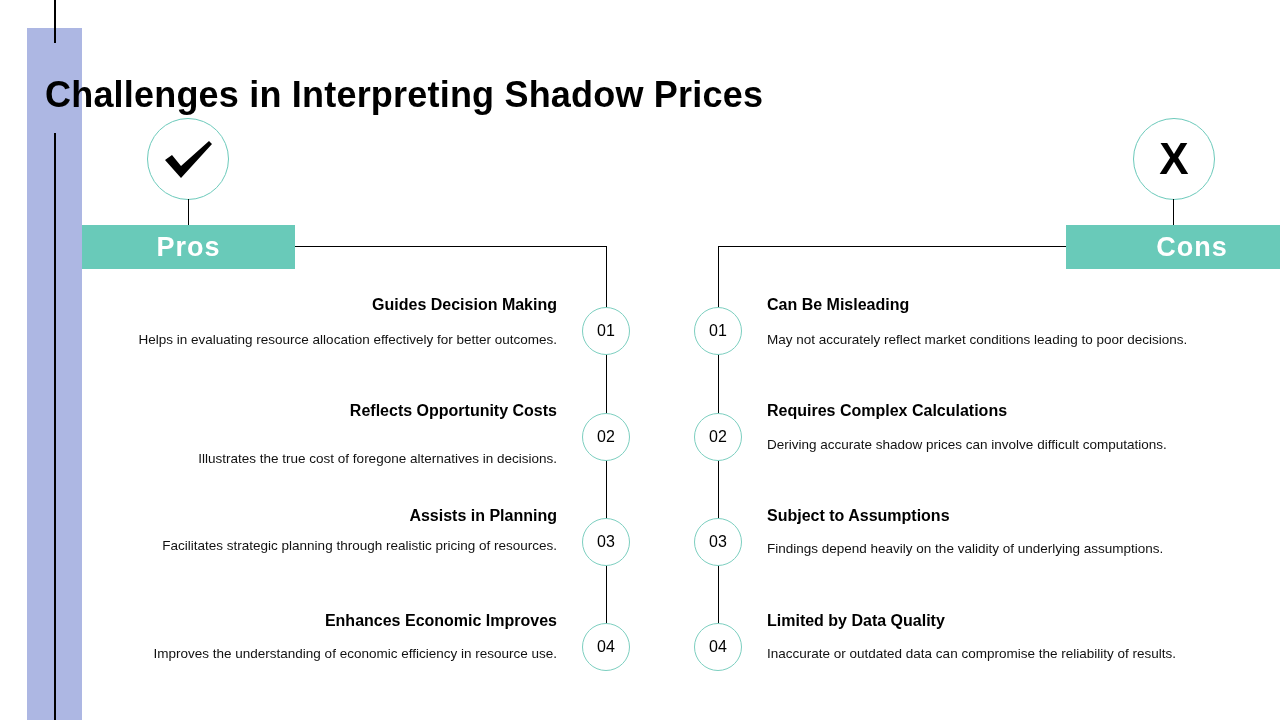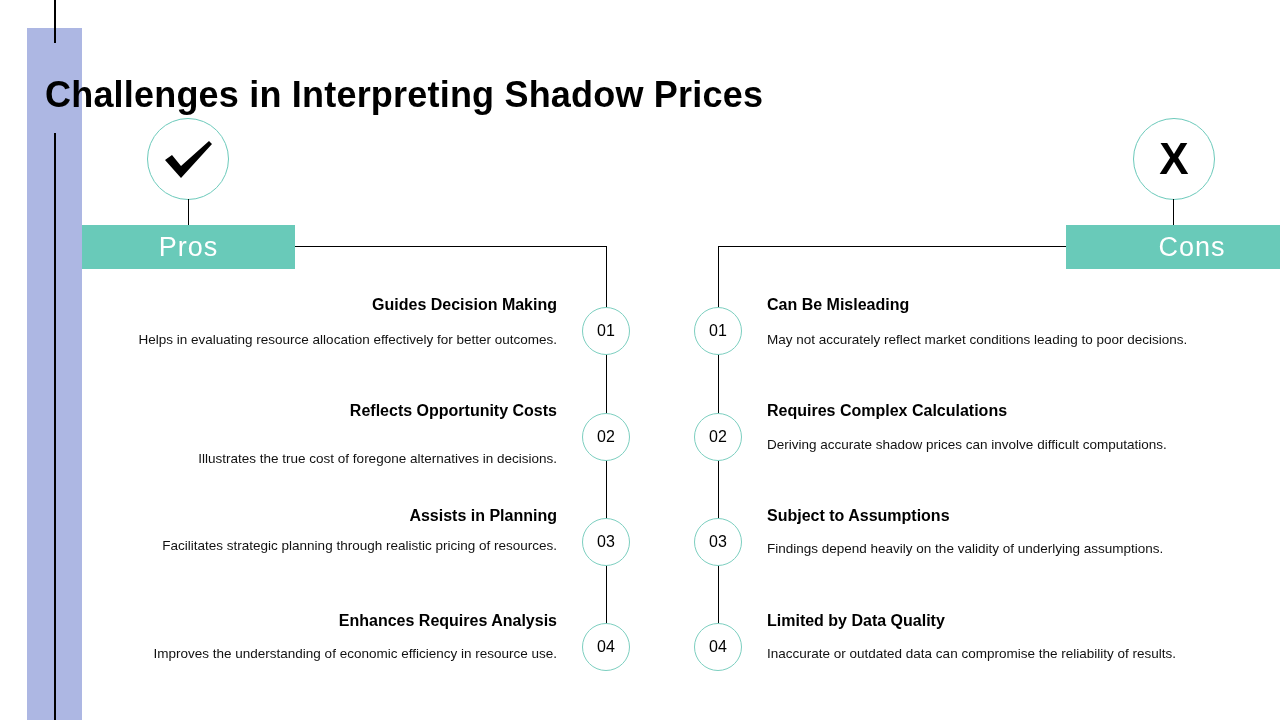--- a/index.html
+++ b/index.html
@@ -30,21 +30,21 @@
     display: flex; align-items: center; justify-content: center;
   }
   .icon-circle.pros { left: 147px; top: 118px; }
   .icon-circle.cons { left: 1133px; top: 118px; }
   .x-glyph { font-size: 44px; font-weight: bold; line-height: 1; }
   .vline { position: absolute; width: 1px; background: #000; }
   .hline { position: absolute; height: 1px; background: #000; }
   .header-box {
     position: absolute; height: 44px; background: #69cab9; color: #fff;
     display: flex; align-items: center; justify-content: center;
-    font-size: 27px; font-weight: normal; letter-spacing: 1px;
+    font-size: 27px; font-weight: bold; letter-spacing: 1px;
   }
   .header-box.pros { left: 82px; top: 225px; width: 213px; }
   .header-box.cons { left: 1066px; top: 225px; width: 252px; }
   .num-circle {
     position: absolute; width: 46px; height: 46px; border-radius: 50%;
     border: 1px solid #7ccfc0; background: #fff;
     display: flex; align-items: center; justify-content: center;
     font-size: 16px;
   }
   .item-title {
@@ -93,21 +93,21 @@
 
     <div class="num-circle" style="left:582px; top:518px;">
         <span>03</span>
       </div>
     <div class="item-title" style="top:507px;">Assists in Planning</div>
     <div class="item-desc" style="top:538px;">Facilitates strategic planning through realistic pricing of resources.</div>
 
     <div class="num-circle" style="left:582px; top:623px;">
         <span>04</span>
       </div>
-    <div class="item-title" style="top:612px;">Enhances Requires Analysis</div>
+    <div class="item-title" style="top:612px;">Enhances Economic Improves</div>
     <div class="item-desc" style="top:646px;">Improves the understanding of economic efficiency in resource use.</div>
   </div>
 </div>
 
 <div>
   <div class="icon-circle cons">
     <span class="x-glyph">X</span>
   </div>
   <div class="vline" style="left:1173px; top:199px; height:26px;"></div>
   <div class="header-box cons">

